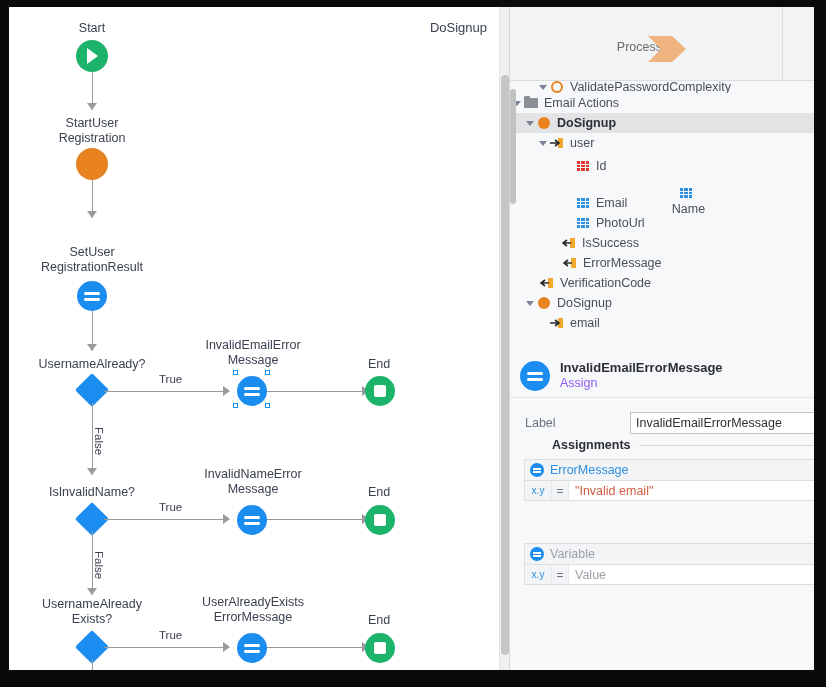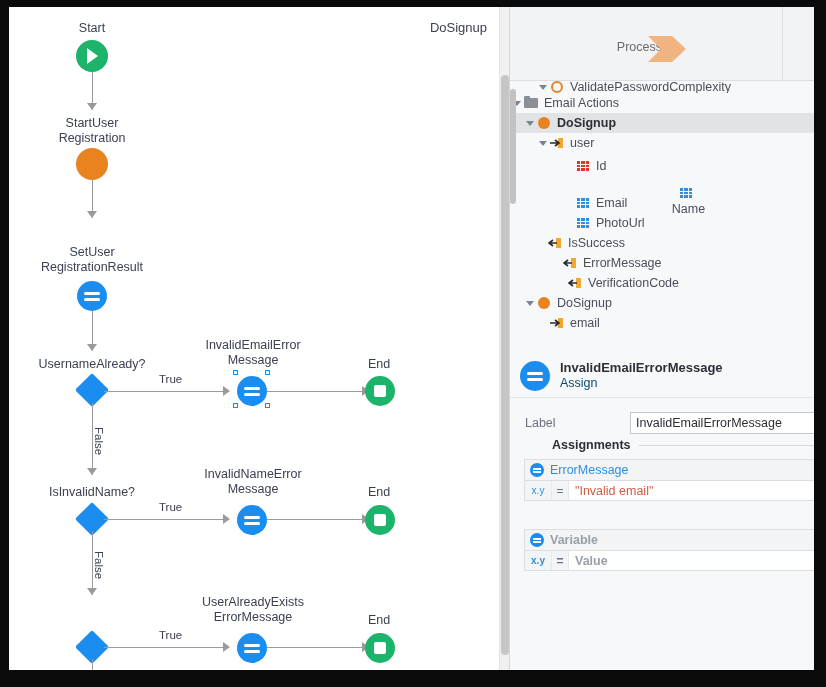--- a/index.html
+++ b/index.html
@@ -390,21 +390,21 @@
   #prop-header-icon .eq-bar.b1 { top: 11px; }
   #prop-header-icon .eq-bar.b2 { top: 17px; }
   #prop-title {
     font-size: 13px;
     font-weight: bold;
     color: #2c2f36;
     line-height: 16px;
   }
   #prop-subtitle {
     font-size: 12.5px;
-    color: #0c4a6e;
+    color: #8b5cf6;
     line-height: 15px;
   }
 
   
   #label-row {
     position: absolute;
     left: 0; top: 403px;
     width: 305px; height: 26px;
     display: flex;
     align-items: center;
@@ -598,20 +598,22 @@
     <div class="conn-h" style="left:258px; top:512px; width:96px;"></div>
     <div class="arrow-right" style="left:353px; top:507px;"></div>
 
     <div class="node-label" style="left:330px; top:478px; width:80px;">End</div>
     <div class="node node-end" style="left:356px; top:498px;"></div>
 
     <div class="conn-v" style="left:83px; top:524px; height:64px;"></div>
     <div class="arrow-down" style="left:78px; top:581px;"></div>
     <div class="branch-label vertical" style="left:96px; top:542px;">False</div>
 
+    <div class="node-label" style="left:13px; top:590px; width:140px;">UsernameAlready
+Exists?</div>
     <div class="node node-if" style="left:71px; top:628px;"></div>
     <div class="conn-h" style="left:95px; top:640px; width:120px;"></div>
     <div class="arrow-right" style="left:214px; top:635px;"></div>
     <div class="branch-label" style="left:148px; top:622px;">True</div>
 
     <div class="node-label" style="left:180px; top:588px; width:128px;">UserAlreadyExists
 ErrorMessage</div>
     <div class="node node-assign" style="left:228px; top:626px;">
       <div class="eq-bar b1"></div>
       <div class="eq-bar b2"></div>
@@ -745,21 +747,21 @@
               <i></i>
               <i></i>
               <i></i>
               <i></i>
               <i></i>
             </span>
         </span>
         <span class="tree-text">PhotoUrl</span>
       </div>
 
-      <div class="tree-row" style="padding-left:24px;">
+      <div class="tree-row" style="padding-left:38px;">
         <span class="twisty"></span>
         <span class="tree-icon">
           <svg class="ic-out" viewBox="0 0 14 12">
             <rect x="8" y="1" width="5" height="10" fill="#f0a92e"></rect>
             <path d="M9,6 L1,6 M5,3 L1,6 L5,9" stroke="#2b2b2b" stroke-width="1.6" fill="none"></path>
           </svg>
         </span>
         <span class="tree-text">IsSuccess</span>
       </div>
 
@@ -767,21 +769,21 @@
         <span class="twisty"></span>
         <span class="tree-icon">
           <svg class="ic-out" viewBox="0 0 14 12">
             <rect x="8" y="1" width="5" height="10" fill="#f0a92e"></rect>
             <path d="M9,6 L1,6 M5,3 L1,6 L5,9" stroke="#2b2b2b" stroke-width="1.6" fill="none"></path>
           </svg>
         </span>
         <span class="tree-text">ErrorMessage</span>
       </div>
 
-      <div class="tree-row" style="padding-left:44px;">
+      <div class="tree-row" style="padding-left:16px;">
         <span class="twisty"></span>
         <span class="tree-icon">
           <svg class="ic-out" viewBox="0 0 14 12">
             <rect x="8" y="1" width="5" height="10" fill="#f0a92e"></rect>
             <path d="M9,6 L1,6 M5,3 L1,6 L5,9" stroke="#2b2b2b" stroke-width="1.6" fill="none"></path>
           </svg>
         </span>
         <span class="tree-text">VerificationCode</span>
       </div>
 
@@ -838,21 +840,21 @@
         </span>
         <span class="assign-var-text">ErrorMessage</span>
       </div>
       <div class="assign-val-row">
         <span class="assign-xy">x.y</span>
         <span class="assign-eq">=</span>
         <span class="assign-val-text">"Invalid email"</span>
       </div>
     </div>
 
-    <div class="assign-block" style="top:522px;font-weight:bold;">
+    <div class="assign-block" style="top:536px;">
       <div class="assign-var-row">
         <span class="assign-var-icon">
           <span class="eq-bar b1"></span>
             <span class="eq-bar b2"></span>
         </span>
         <span class="assign-var-text placeholder">Variable</span>
       </div>
       <div class="assign-val-row">
         <span class="assign-xy">x.y</span>
         <span class="assign-eq">=</span>

